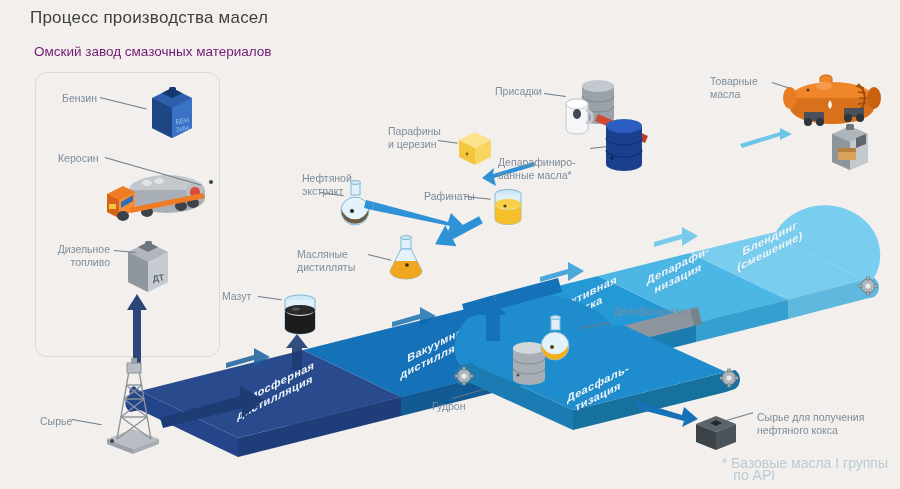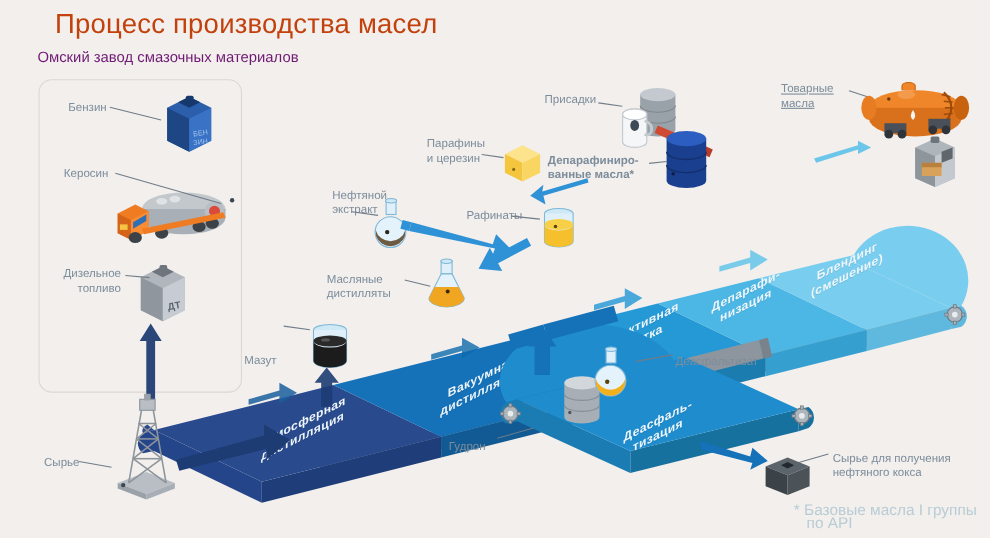--- a/index.html
+++ b/index.html
@@ -5,21 +5,21 @@
   html,body{margin:0;padding:0;}
   body{
     width:900px;height:489px;
     background:#f2efec;
     font-family:"Liberation Sans","DejaVu Sans",sans-serif;
     overflow:hidden;position:relative;
   }
   #stage{position:absolute;inset:0;}
 
   
-  .title{position:absolute;left:50px;top:8px;font-size:25px;color:#c2410c;letter-spacing:.2px;}
+  .title{position:absolute;left:30px;top:8px;font-size:17px;color:#404040;letter-spacing:.2px;}
   .subtitle{position:absolute;left:34px;top:44px;font-size:13.5px;color:#701a75;}
 
   
   .side-panel{position:absolute;left:35px;top:72px;width:185px;height:285px;
     border:1px solid #dcd8d4;border-radius:12px;box-sizing:border-box;background:transparent;}
 
   
   .lbl{position:absolute;font-size:10.5px;line-height:12.5px;color:#7d8d9c;white-space:pre;}
   .footnote{position:absolute;right:12px;bottom:8px;font-size:14px;line-height:12px;color:#b9ccd6;text-align:left;white-space:pre;}
 
@@ -229,21 +229,21 @@
     </g>
     <rect x="32" y="8" width="14" height="10" fill="#b8bec4" stroke="#8d949b" stroke-width="1"></rect>
     <rect x="36" y="3" width="6" height="6" fill="#9aa1a8"></rect>
     <circle cx="17" cy="86" r="2" fill="#3a4650"></circle>
   </svg>
 
   <svg class="sq" style="left:160px;top:380px;" width="110" height="50">
     <polygon points="0,38 80,16 80,6 104,20 82,38 82,28 3,48" fill="#1d3c73"></polygon>
   </svg>
 
-  <div class="lbl" style="left:222px;top:290px;margin-top:32px;">Мазут</div>
+  <div class="lbl" style="left:222px;top:290px;">Мазут</div>
   <div class="ld" style="left:258px;top:296px;width:24px;transform:rotate(8deg);"></div>
   <svg class="sq" style="left:277px;top:290px;" width="46" height="50">
     <ellipse cx="23" cy="10" rx="15" ry="5" fill="#cfe8f5" stroke="#7fb8d8" stroke-width="1"></ellipse>
     <path d="M8,10 L8,38 A15,6 0 0 0 38,38 L38,10" fill="#dff0fa" stroke="#7fb8d8" stroke-width="1"></path>
     <path d="M8,20 L8,38 A15,6 0 0 0 38,38 L38,20 A15,6 0 0 1 8,20 Z" fill="#1c1c1c"></path>
     <ellipse cx="23" cy="20" rx="15" ry="5" fill="#2a2a2a"></ellipse>
     <ellipse cx="19" cy="19" rx="4" ry="1.5" fill="#555"></ellipse>
   </svg>
 
   <svg class="sq" style="left:284px;top:330px;" width="30" height="40">
@@ -318,34 +318,34 @@
     <ellipse cx="19" cy="30" rx="11" ry="5" fill="#ffffff" stroke="#c3c9cf" stroke-width="1"></ellipse>
     <path d="M28,36 Q36,38 34,46 Q32,50 28,48" fill="none" stroke="#c3c9cf" stroke-width="2.5"></path>
     <ellipse cx="19" cy="40" rx="4" ry="5" fill="#3d4a55"></ellipse>
   </svg>
 
   <svg class="sq" style="left:596px;top:110px;" width="60" height="46">
     <polygon points="2,4 30,16 27,23 -1,11" fill="#d04a33"></polygon>
     <polygon points="30,16 52,26 49,33 27,23" fill="#b83d28"></polygon>
   </svg>
 
-  <div class="lbl" style="left:498px;top:140px;font-weight:bold;">Депарафиниро-
+  <div class="lbl" style="left:498px;top:156px;">Депарафиниро-
 ванные масла*</div>
   <div class="ld" style="left:590px;top:148px;width:16px;transform:rotate(-6deg);"></div>
   <svg class="sq" style="left:600px;top:114px;" width="52" height="64">
     <path d="M6,12 L6,50 A18,7 0 0 0 42,50 L42,12" fill="#1a3f8f"></path>
     <ellipse cx="24" cy="12" rx="18" ry="7" fill="#2b5ec0"></ellipse>
     <g stroke="#132e6b" stroke-width="1.2" fill="none">
       <path d="M6,24 A18,7 0 0 0 42,24"></path>
         <path d="M6,36 A18,7 0 0 0 42,36"></path>
     </g>
     <circle cx="12" cy="44" r="1.6" fill="#0c1e47"></circle>
   </svg>
 
-  <div class="lbl" style="left:710px;top:75px;text-decoration:underline;">Товарные
+  <div class="lbl" style="left:710px;top:75px;">Товарные
 масла</div>
   <div class="ld" style="left:772px;top:82px;width:22px;transform:rotate(18deg);"></div>
   <svg class="sq" style="left:770px;top:72px;" width="120" height="72">
     <ellipse cx="62" cy="26" rx="42" ry="16" fill="#f0862a"></ellipse>
     <path d="M20,26 L20,36 A42,16 0 0 0 104,36 L104,26 Z" fill="#d9701c"></path>
     <ellipse cx="20" cy="26" rx="7" ry="11" fill="#e87c22"></ellipse>
     <ellipse cx="104" cy="26" rx="7" ry="11" fill="#c8620f"></ellipse>
     <ellipse cx="54" cy="14" rx="8" ry="4" fill="#f49a4c"></ellipse>
     <path d="M50,10 L50,6 A6,3 0 0 1 62,6 L62,10" fill="#f0862a" stroke="#c8620f" stroke-width="1"></path>
     <path d="M88,12 A30,22 0 0 1 88,40" fill="none" stroke="#9e4a0a" stroke-width="2"></path>
@@ -374,34 +374,34 @@
     <rect x="20" y="2" width="8" height="6" rx="1.5" fill="#6d747a"></rect>
     <path d="M30,16 L40,12 L40,22 L30,26 Z" fill="#5f666c"></path>
     <rect x="12" y="26" width="18" height="12" fill="#d8a25a"></rect>
     <rect x="12" y="26" width="18" height="4" fill="#b9813d"></rect>
   </svg>
 
   <svg class="sq" style="left:740px;top:110px;" width="60" height="46">
     <polygon points="0,34 40,22 40,18 52,24 40,30 40,26 2,38" fill="#6cc6ea"></polygon>
   </svg>
 
-  <div class="lbl" style="left:408px;top:400px;">Гудрон</div>
+  <div class="lbl" style="left:432px;top:400px;">Гудрон</div>
   <div class="ld" style="left:452px;top:398px;width:34px;transform:rotate(-16deg);"></div>
 
   <svg class="sq" style="left:508px;top:337px;" width="46" height="56">
     <path d="M5,11 L5,42 A16,6 0 0 0 37,42 L37,11" fill="#a7aeb5"></path>
     <ellipse cx="21" cy="11" rx="16" ry="6" fill="#d2d7db"></ellipse>
     <g stroke="#878e95" stroke-width="1.1" fill="none">
       <path d="M5,21 A16,6 0 0 0 37,21"></path>
         <path d="M5,31 A16,6 0 0 0 37,31"></path>
     </g>
     <circle cx="10" cy="38" r="1.5" fill="#4d555c"></circle>
   </svg>
 
-  <div class="lbl" style="left:614px;top:323px;">Деасфальтизат</div>
+  <div class="lbl" style="left:614px;top:305px;">Деасфальтизат</div>
   <div class="ld" style="left:578px;top:328px;width:34px;transform:rotate(-10deg);"></div>
   <svg class="sq" style="left:535px;top:315px;" width="42" height="48">
     <rect x="16" y="2" width="9" height="13" fill="#dff0fa" stroke="#7fb8d8" stroke-width="1"></rect>
     <ellipse cx="20.5" cy="2.5" rx="5" ry="2" fill="#cfe8f5" stroke="#7fb8d8" stroke-width="1"></ellipse>
     <circle cx="20" cy="31" r="14" fill="#e3f2fb" stroke="#7fb8d8" stroke-width="1"></circle>
     <path d="M6.5,29 A14,14 0 0 0 33.5,29 L33,36 A14,14 0 0 1 7,36 Z" fill="#f2b01e"></path>
     <circle cx="17" cy="32" r="2" fill="#5a4308"></circle>
   </svg>
 
   <div class="lbl" style="left:757px;top:411px;">Сырье для получения

